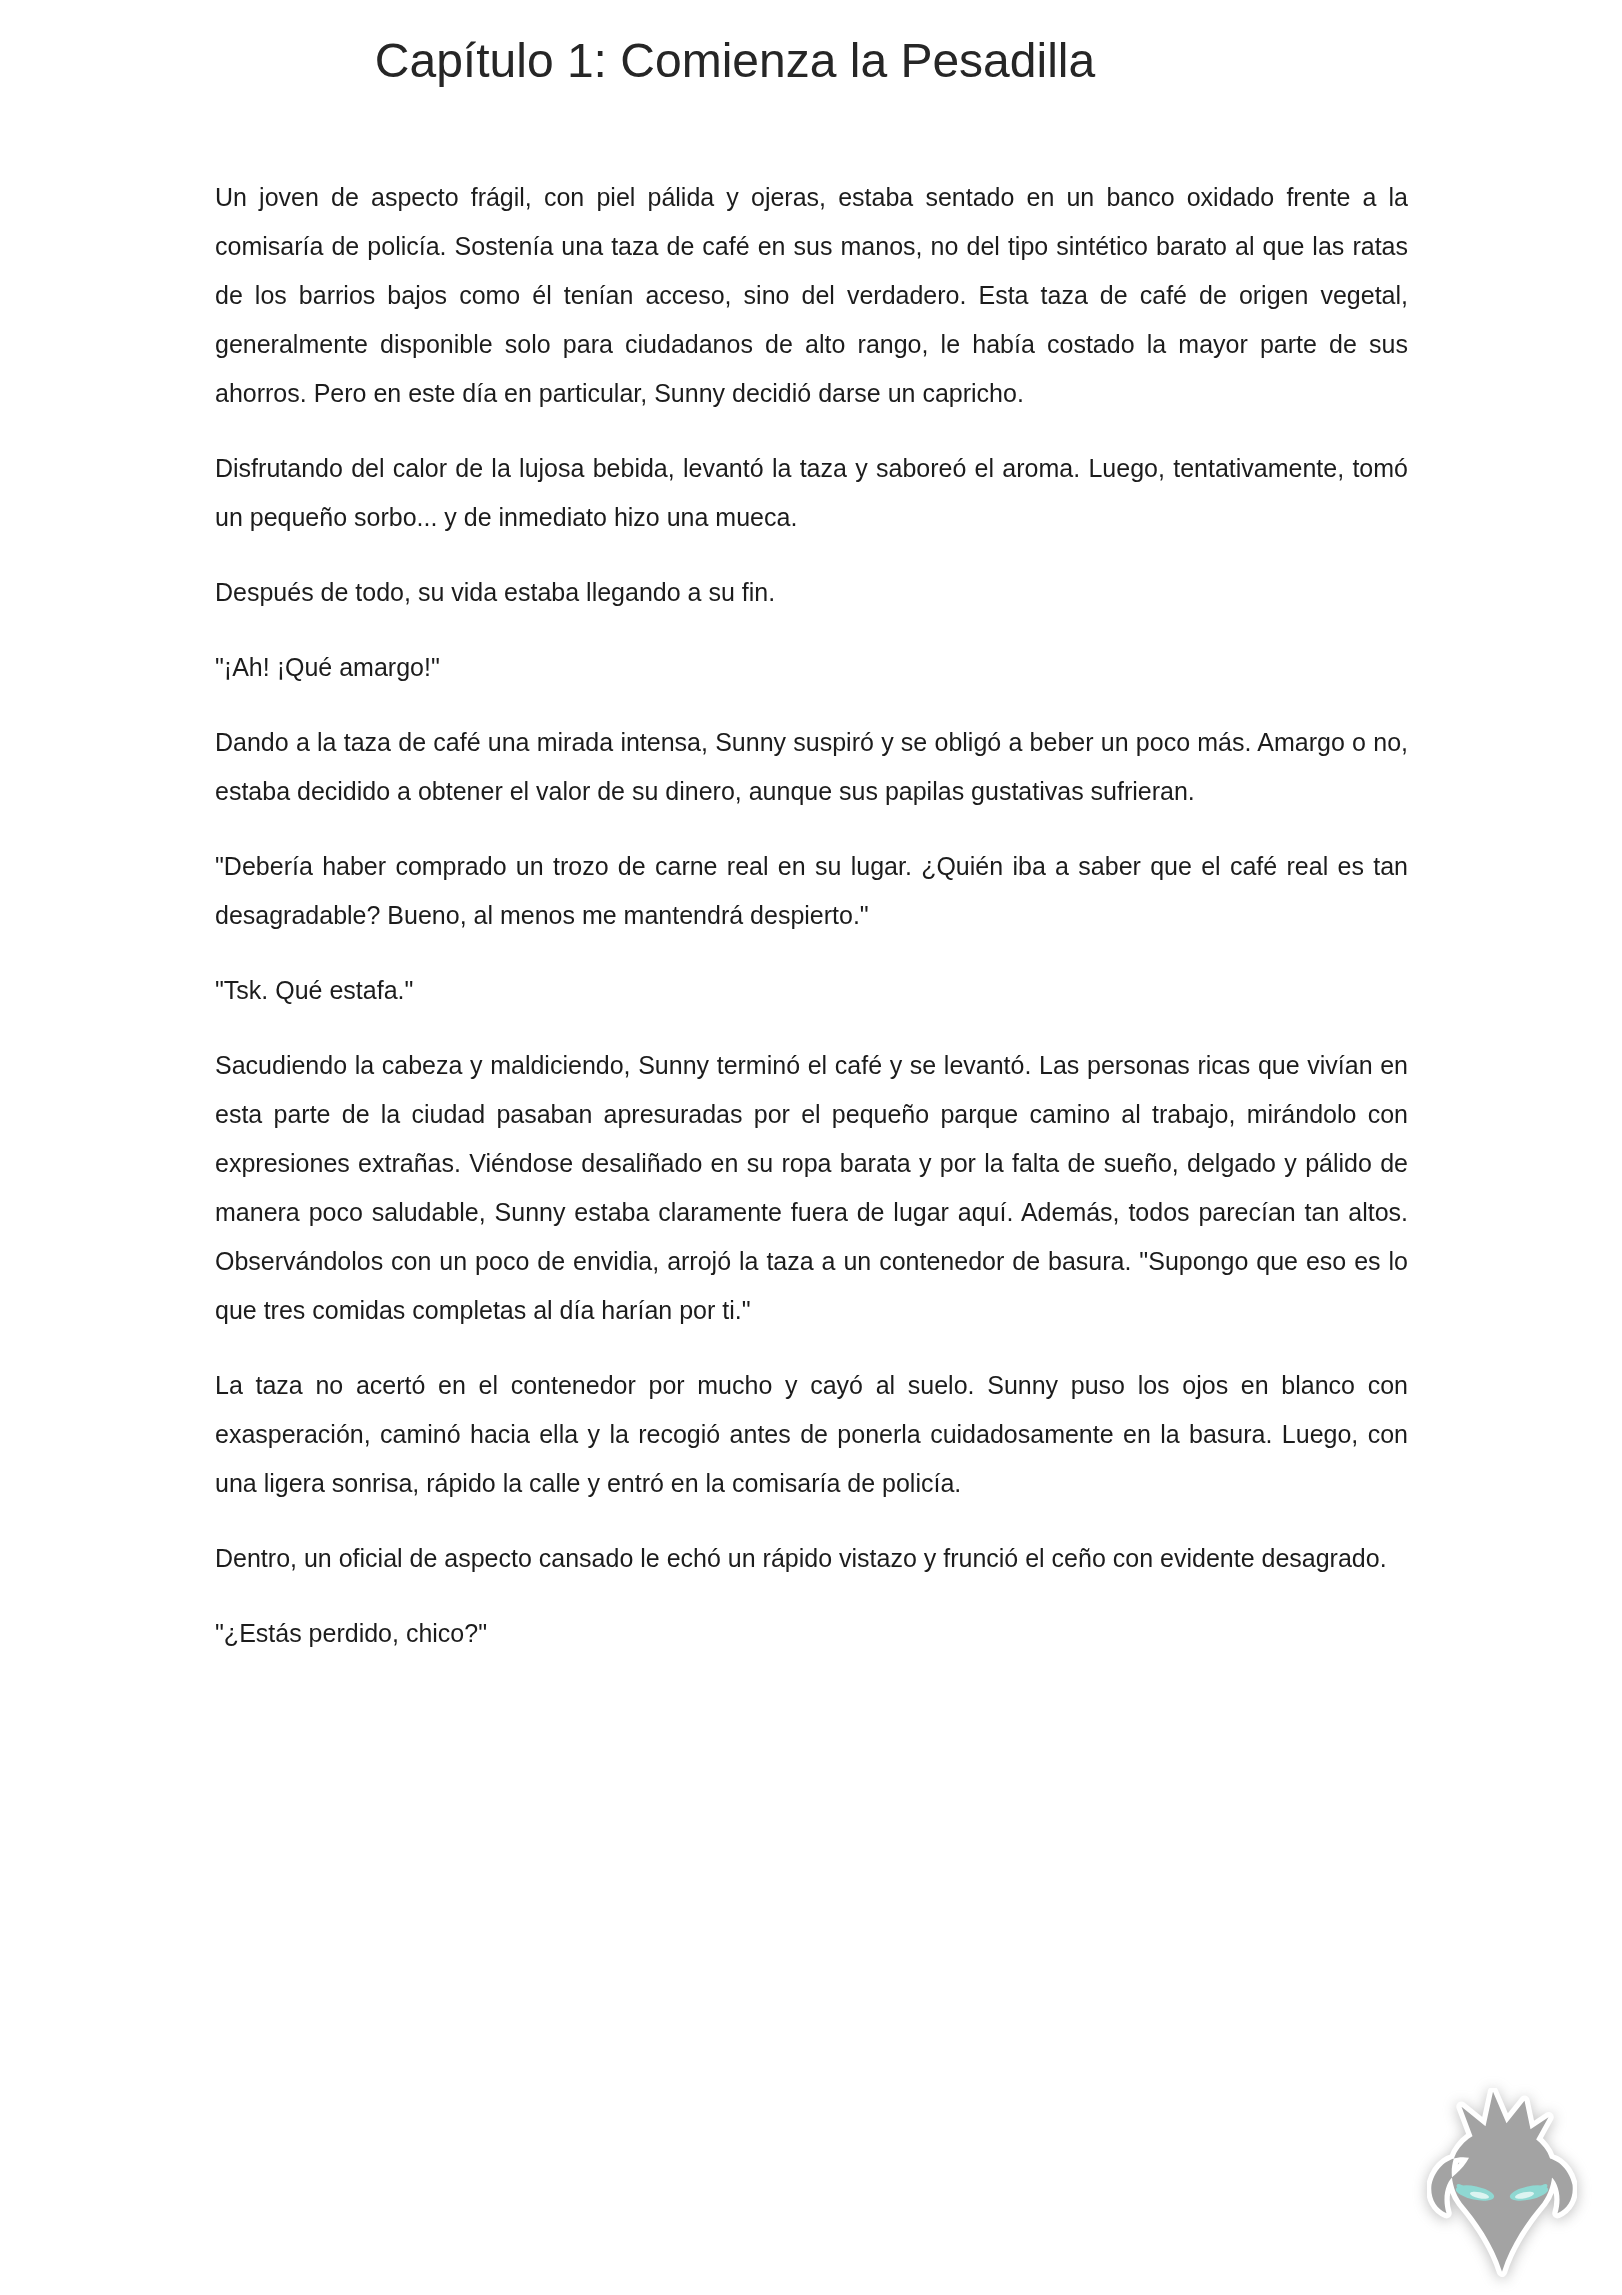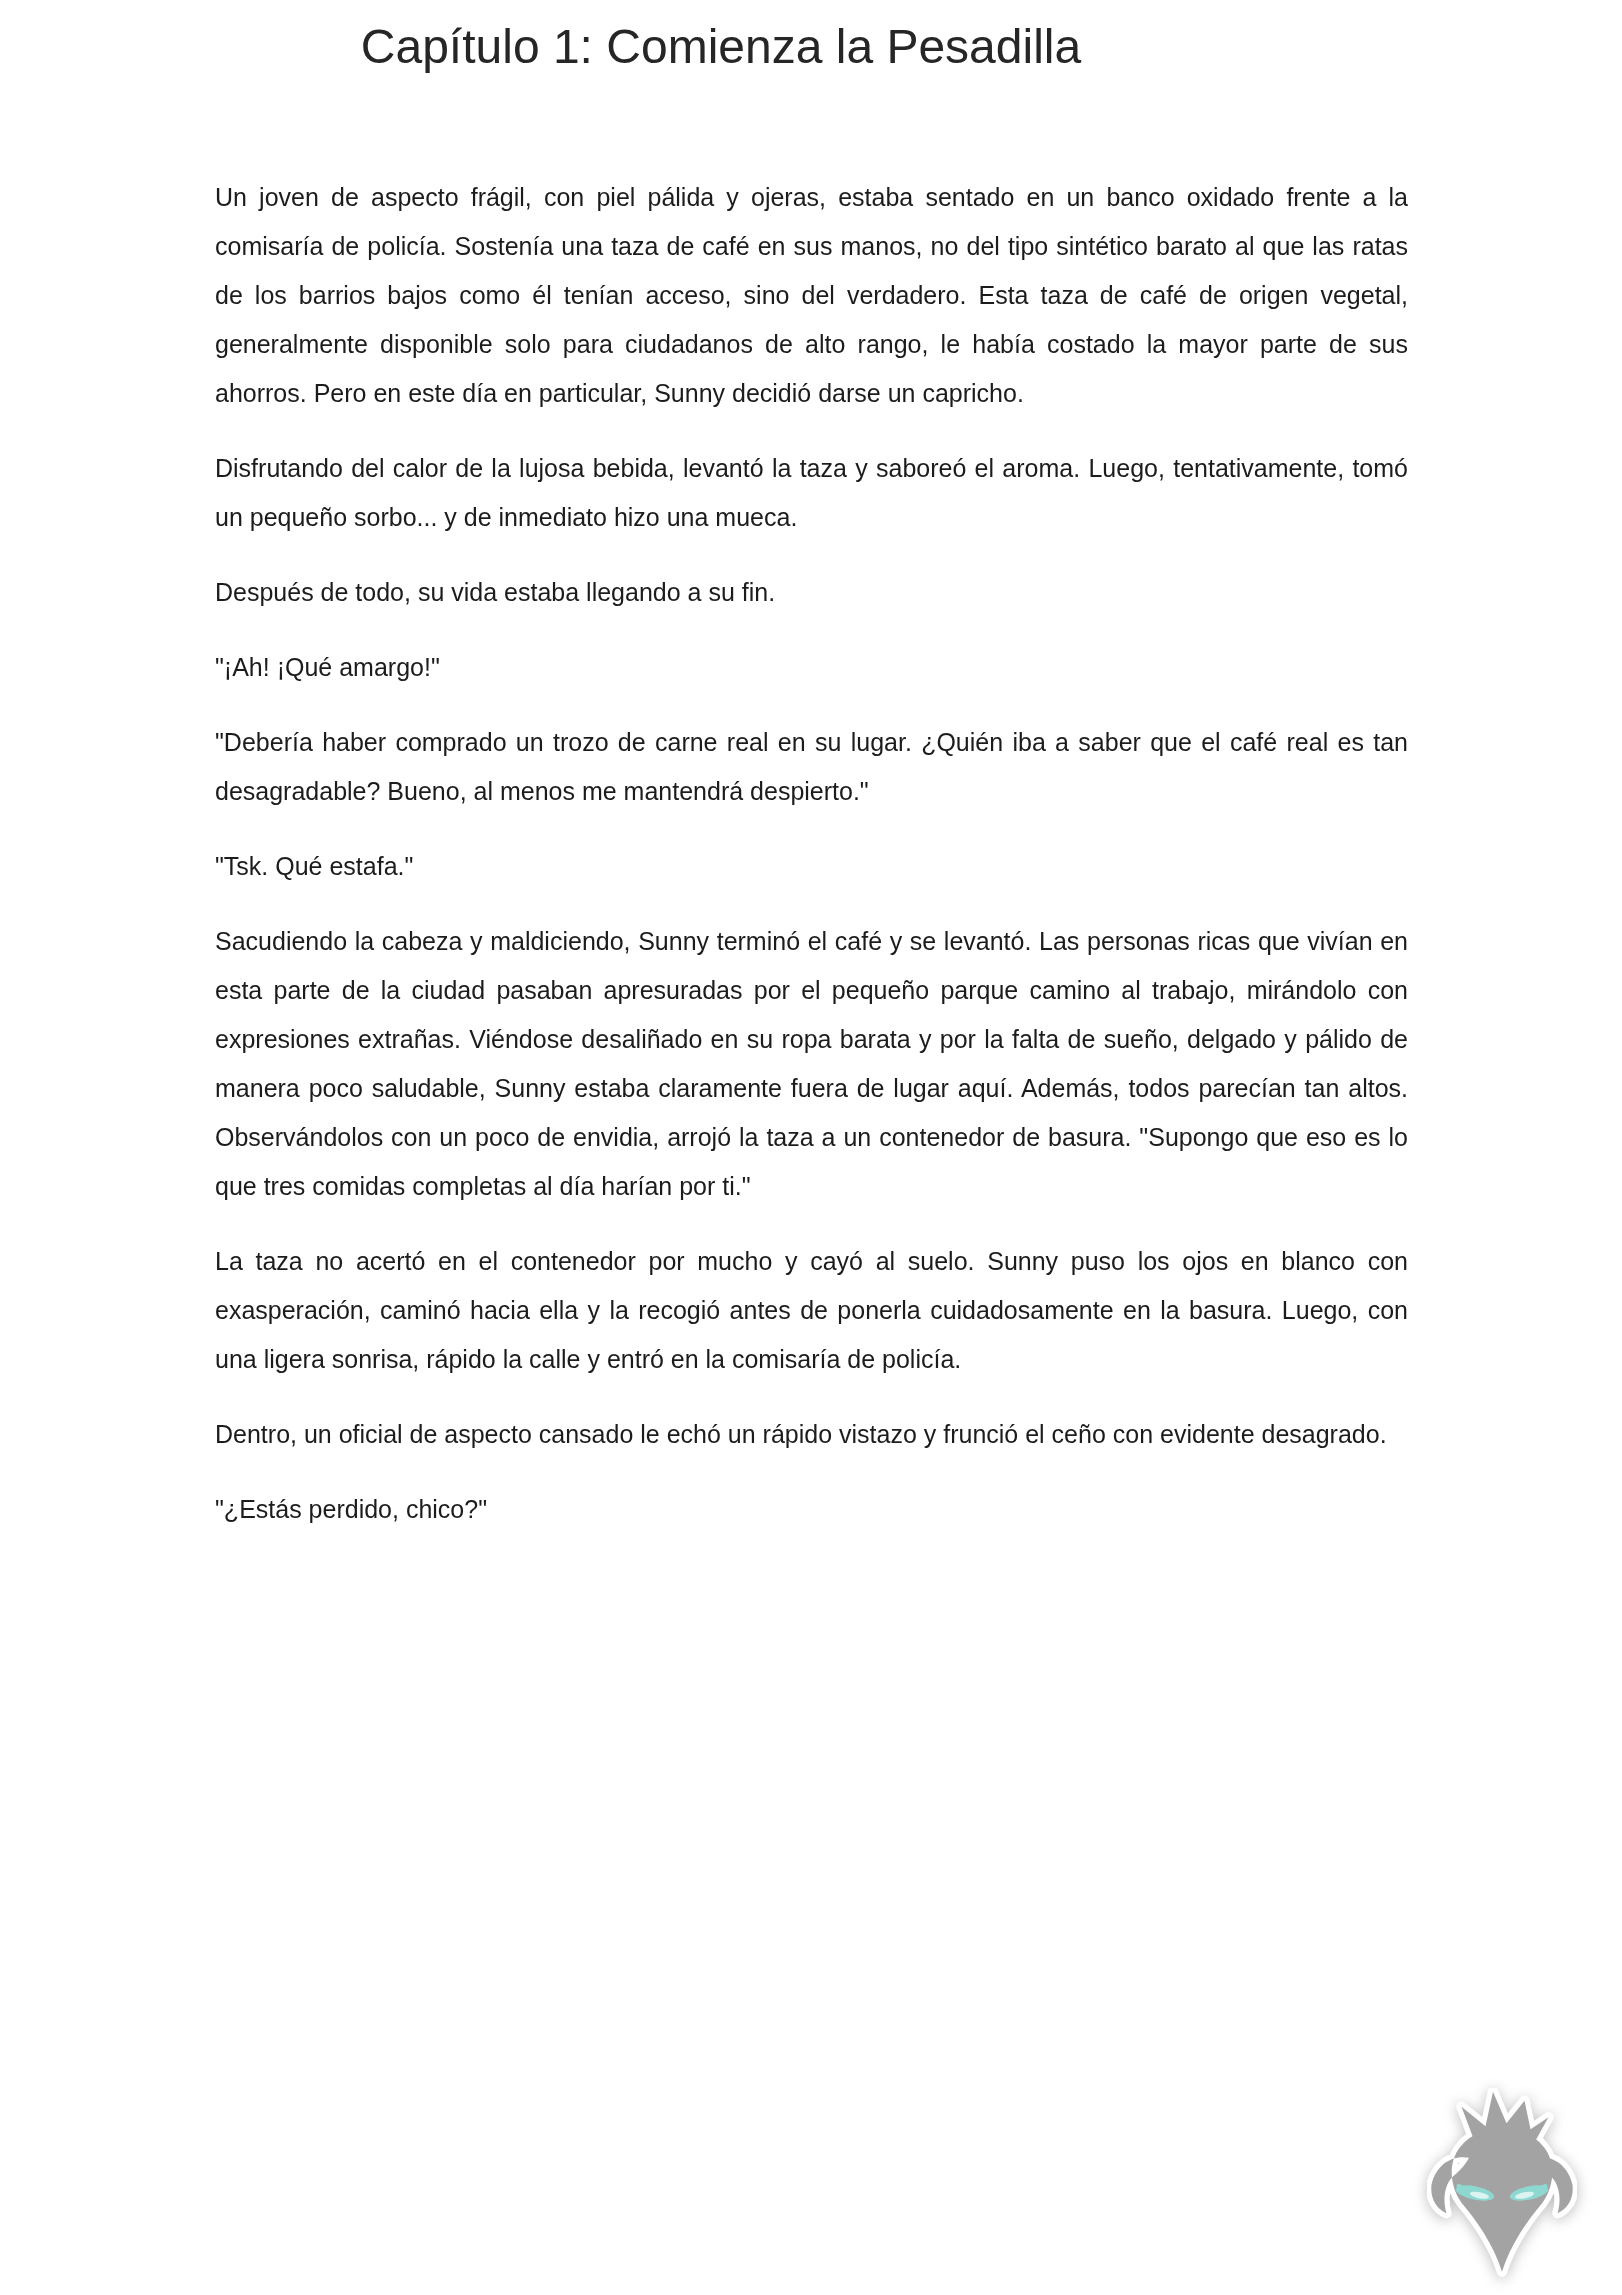--- a/index.html
+++ b/index.html
@@ -12,21 +12,21 @@
     background: #ffffff;
     position: relative;
     overflow: hidden;
     font-family: "Liberation Sans", sans-serif;
   }
   .page-title {
     position: absolute;
     top: 12.3px;
     left: 0;
     width: 1434px;
-    margin: 4px;
+    margin: 18px;
     text-align: center;
     font-size: 48px;
     line-height: 61px;
     font-weight: 500;
     color: #262626;
     letter-spacing: 0px;
   }
   .chapter-text {
     position: absolute;
     left: 215px;
@@ -56,20 +56,21 @@
 <main>
 
   <h1 class="page-title">Capítulo 1: Comienza la Pesadilla</h1>
 
   <section class="chapter-text">
 
   <p>Un joven de aspecto frágil, con piel pálida y ojeras, estaba sentado en un banco oxidado frente a la comisaría de policía. Sostenía una taza de café en sus manos, no del tipo sintético barato al que las ratas de los barrios bajos como él tenían acceso, sino del verdadero. Esta taza de café de origen vegetal, generalmente disponible solo para ciudadanos de alto rango, le había costado la mayor parte de sus ahorros. Pero en este día en particular, Sunny decidió darse un capricho.</p>
       <p>Disfrutando del calor de la lujosa bebida, levantó la taza y saboreó el aroma. Luego, tentativamente, tomó un pequeño sorbo... y de inmediato hizo una mueca.</p>
       <p>Después de todo, su vida estaba llegando a su fin.</p>
       <p>"¡Ah! ¡Qué amargo!"</p>
+      <p>Dando a la taza de café una mirada intensa, Sunny suspiró y se obligó a beber un poco más. Amargo o no, estaba decidido a obtener el valor de su dinero, aunque sus papilas gustativas sufrieran.</p>
       <p>"Debería haber comprado un trozo de carne real en su lugar. ¿Quién iba a saber que el café real es tan desagradable? Bueno, al menos me mantendrá despierto."</p>
       <p>"Tsk. Qué estafa."</p>
       <p>Sacudiendo la cabeza y maldiciendo, Sunny terminó el café y se levantó. Las personas ricas que vivían en esta parte de la ciudad pasaban apresuradas por el pequeño parque camino al trabajo, mirándolo con expresiones extrañas. Viéndose desaliñado en su ropa barata y por la falta de sueño, delgado y pálido de manera poco saludable, Sunny estaba claramente fuera de lugar aquí. Además, todos parecían tan altos. Observándolos con un poco de envidia, arrojó la taza a un contenedor de basura. "Supongo que eso es lo que tres comidas completas al día harían por ti."</p>
       <p>La taza no acertó en el contenedor por mucho y cayó al suelo. Sunny puso los ojos en blanco con exasperación, caminó hacia ella y la recogió antes de ponerla cuidadosamente en la basura. Luego, con una ligera sonrisa, rápido la calle y entró en la comisaría de policía.</p>
       <p>Dentro, un oficial de aspecto cansado le echó un rápido vistazo y frunció el ceño con evidente desagrado.</p>
       <p>"¿Estás perdido, chico?"</p>
     </section>
 
   <svg class="watermark" viewBox="0 0 200 250" xmlns="http://www.w3.org/2000/svg">
     <defs>

